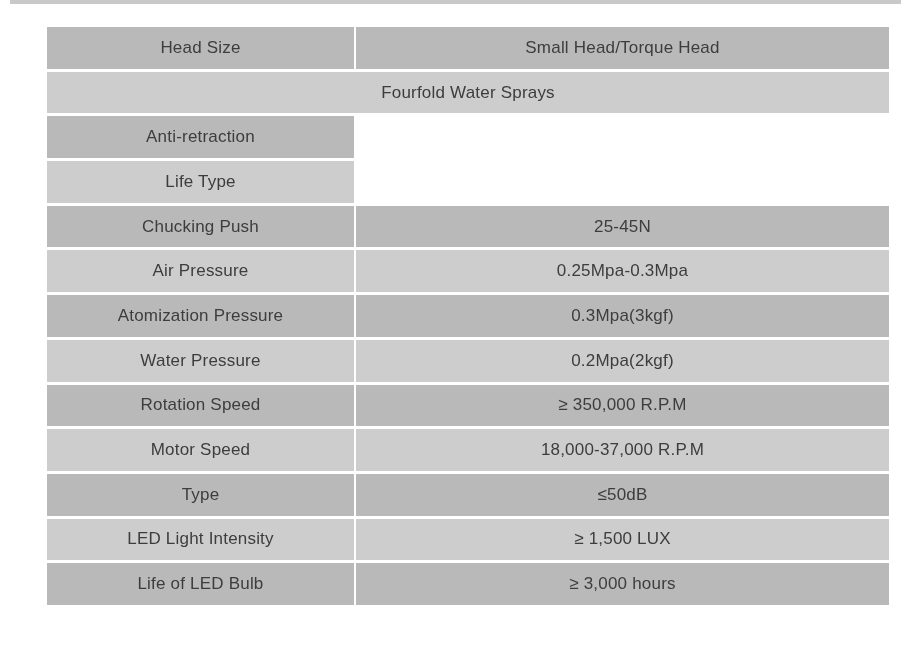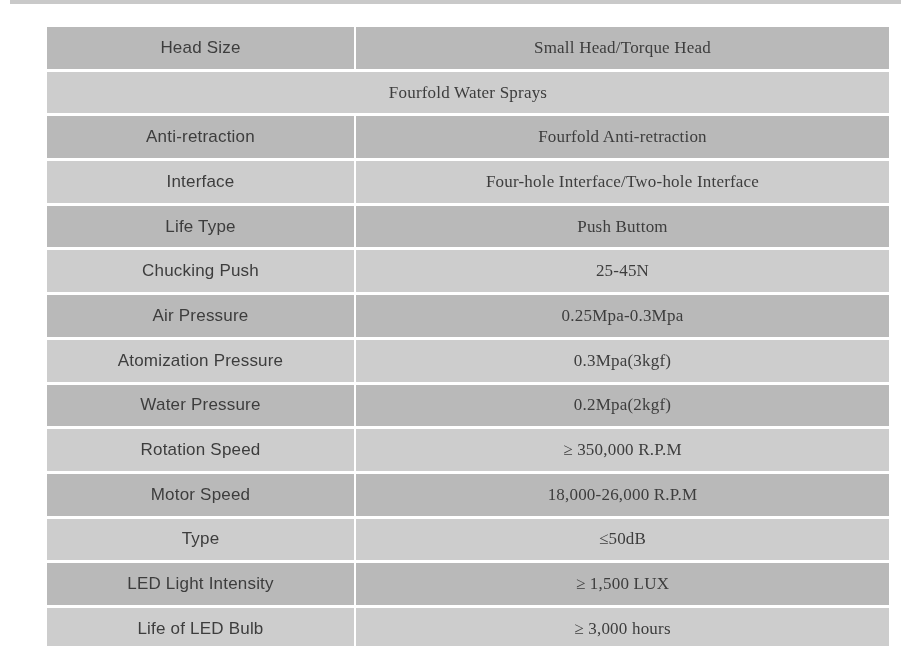--- a/index.html
+++ b/index.html
@@ -40,52 +40,46 @@
   .spec-cell {
     display: flex;
     align-items: center;
     justify-content: center;
     font-size: 17px;
     color: var(--text-color, #3d3d3d);
     letter-spacing: 0.2px;
     white-space: nowrap;
   }
   .label-cell { width: 307px; }
-  .value-cell { flex: 1; font-family: Liberation Serif, serif; }
+  .value-cell { flex: 1; }
   .spec-row:nth-child(odd)  .spec-cell { background: var(--row-dark, #b9b9b9); }
   .spec-row:nth-child(even) .spec-cell { background: var(--row-light, #cdcdcd); }
 </style>
 </head>
 <body>
 
 <div class="page">
   <div class="top-bar"></div>
   <div class="spec-table">
   <div class="spec-row">
     <div class="spec-cell label-cell">Head Size</div>
     <div class="spec-cell value-cell">Small Head/Torque Head</div>
   </div>
 
   <div class="spec-row">
     <div class="spec-cell value-cell">Fourfold Water Sprays</div>
   </div>
 
   <div class="spec-row">
     <div class="spec-cell label-cell">Anti-retraction</div>
-    <div class="spec-cell value-cell">Fourfold Anti-retraction</div>
   </div>
 
-  <div class="spec-row">
-    <div class="spec-cell label-cell">Interface</div>
-    <div class="spec-cell value-cell">Four-hole Interface/Two-hole Interface</div>
-  </div>
 
   <div class="spec-row">
     <div class="spec-cell label-cell">Life Type</div>
-    <div class="spec-cell value-cell">Push Buttom</div>
   </div>
 
   <div class="spec-row">
     <div class="spec-cell label-cell">Chucking Push</div>
     <div class="spec-cell value-cell">25-45N</div>
   </div>
 
   <div class="spec-row">
     <div class="spec-cell label-cell">Air Pressure</div>
     <div class="spec-cell value-cell">0.25Mpa-0.3Mpa</div>
@@ -101,21 +95,21 @@
     <div class="spec-cell value-cell">0.2Mpa(2kgf)</div>
   </div>
 
   <div class="spec-row">
     <div class="spec-cell label-cell">Rotation Speed</div>
     <div class="spec-cell value-cell">≥ 350,000 R.P.M</div>
   </div>
 
   <div class="spec-row">
     <div class="spec-cell label-cell">Motor Speed</div>
-    <div class="spec-cell value-cell">18,000-26,000 R.P.M</div>
+    <div class="spec-cell value-cell">18,000-37,000 R.P.M</div>
   </div>
 
   <div class="spec-row">
     <div class="spec-cell label-cell">Type</div>
     <div class="spec-cell value-cell">≤50dB</div>
   </div>
 
   <div class="spec-row">
     <div class="spec-cell label-cell">LED Light Intensity</div>
     <div class="spec-cell value-cell">≥ 1,500 LUX</div>

